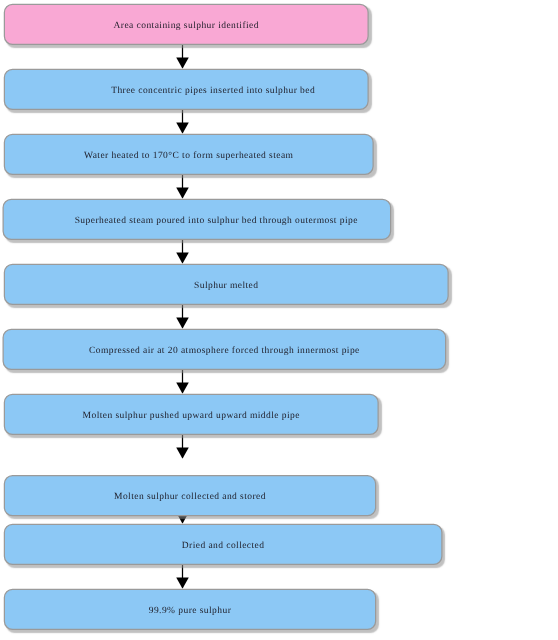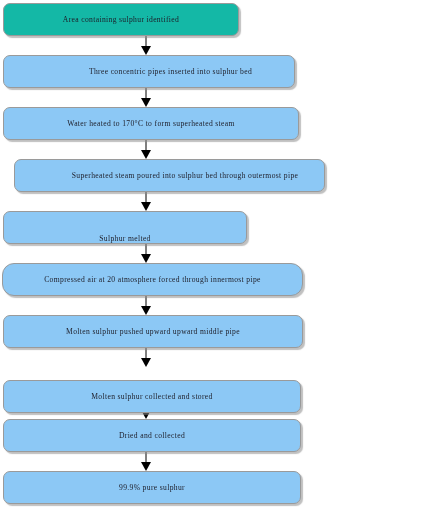--- a/index.html
+++ b/index.html
@@ -99,43 +99,43 @@
         <line x1="7" y1="0" x2="7" y2="11" stroke="#000000" stroke-width="1"></line>
         <polygon points="2,10 12,10 7,19" fill="#000000"></polygon>
       </svg>
     </div>
     <div class="connector" style="left: 139px; top: 452px; height: 19px;">
       <svg width="14" height="19" viewBox="0 0 14 19">
         <line x1="7" y1="0" x2="7" y2="11" stroke="#000000" stroke-width="1"></line>
         <polygon points="2,10 12,10 7,19" fill="#000000"></polygon>
       </svg>
     </div>
-    <div class="node" style="left: 3px; top: 3px; width: 236px; background: #14b8a6; border-color: rgb(154, 154, 154);">
+    <div class="node" style="left: 3px; top: 3px; width: 292px; background: #f9a8d4; border-color: rgb(154, 154, 154);">
       <span class="node-label" style="color: rgb(29, 29, 40);">Area containing sulphur identified</span>
     </div>
     <div class="node" style="left: 3px; top: 55px; width: 292px; background: rgb(140, 200, 245); border-color: rgb(154, 154, 154); padding-left: 43px;">
       <span class="node-label" style="color: rgb(29, 29, 40);">Three concentric pipes inserted into sulphur bed</span>
     </div>
     <div class="node" style="left: 3px; top: 107px; width: 296px; background: rgb(140, 200, 245); border-color: rgb(154, 154, 154);">
       <span class="node-label" style="color: rgb(29, 29, 40);">Water heated to 170°C to form superheated steam</span>
     </div>
-    <div class="node" style="left: 14px; top: 159px; width: 311px; background: rgb(140, 200, 245); border-color: rgb(154, 154, 154); padding-left: 31px;">
+    <div class="node" style="left: 2px; top: 159px; width: 311px; background: rgb(140, 200, 245); border-color: rgb(154, 154, 154); padding-left: 31px;">
       <span class="node-label" style="color: rgb(29, 29, 40);">Superheated steam poured into sulphur bed through outermost pipe</span>
     </div>
-    <div class="node" style="left: 3px; top: 211px; width: 244px; background: rgb(140, 200, 245); border-color: rgb(154, 154, 154); align-items: flex-end;">
+    <div class="node" style="left: 3px; top: 211px; width: 356px; background: rgb(140, 200, 245); border-color: rgb(154, 154, 154);">
       <span class="node-label" style="color: rgb(29, 29, 40);">Sulphur melted</span>
     </div>
-    <div class="node" style="left: 2px; top: 263px; width: 301px; background: rgb(140, 200, 245); border-color: rgb(154, 154, 154); border-radius: 12px;">
+    <div class="node" style="left: 2px; top: 263px; width: 355px; background: rgb(140, 200, 245); border-color: rgb(154, 154, 154);">
       <span class="node-label" style="color: rgb(29, 29, 40);">Compressed air at 20 atmosphere forced through innermost pipe</span>
     </div>
     <div class="node" style="left: 3px; top: 315px; width: 300px; background: rgb(140, 200, 245); border-color: rgb(154, 154, 154);">
       <span class="node-label" style="color: rgb(29, 29, 40);">Molten sulphur pushed upward upward middle pipe</span>
     </div>
     <div class="node" style="left: 3px; top: 367px; width: 298px; background: rgb(140, 200, 245); border-color: rgb(154, 154, 154); margin-top: 13px;">
       <span class="node-label" style="color: rgb(29, 29, 40);">Molten sulphur collected and stored</span>
     </div>
-    <div class="node" style="left: 3px; top: 419px; width: 298px; background: rgb(140, 200, 245); border-color: rgb(154, 154, 154);">
+    <div class="node" style="left: 3px; top: 419px; width: 351px; background: rgb(140, 200, 245); border-color: rgb(154, 154, 154);">
       <span class="node-label" style="color: rgb(29, 29, 40);">Dried and collected</span>
     </div>
     <div class="node" style="left: 3px; top: 471px; width: 298px; background: rgb(140, 200, 245); border-color: rgb(154, 154, 154);">
       <span class="node-label" style="color: rgb(29, 29, 40);">99.9% pure sulphur</span>
     </div>
   </div>
 
 </body></html>

